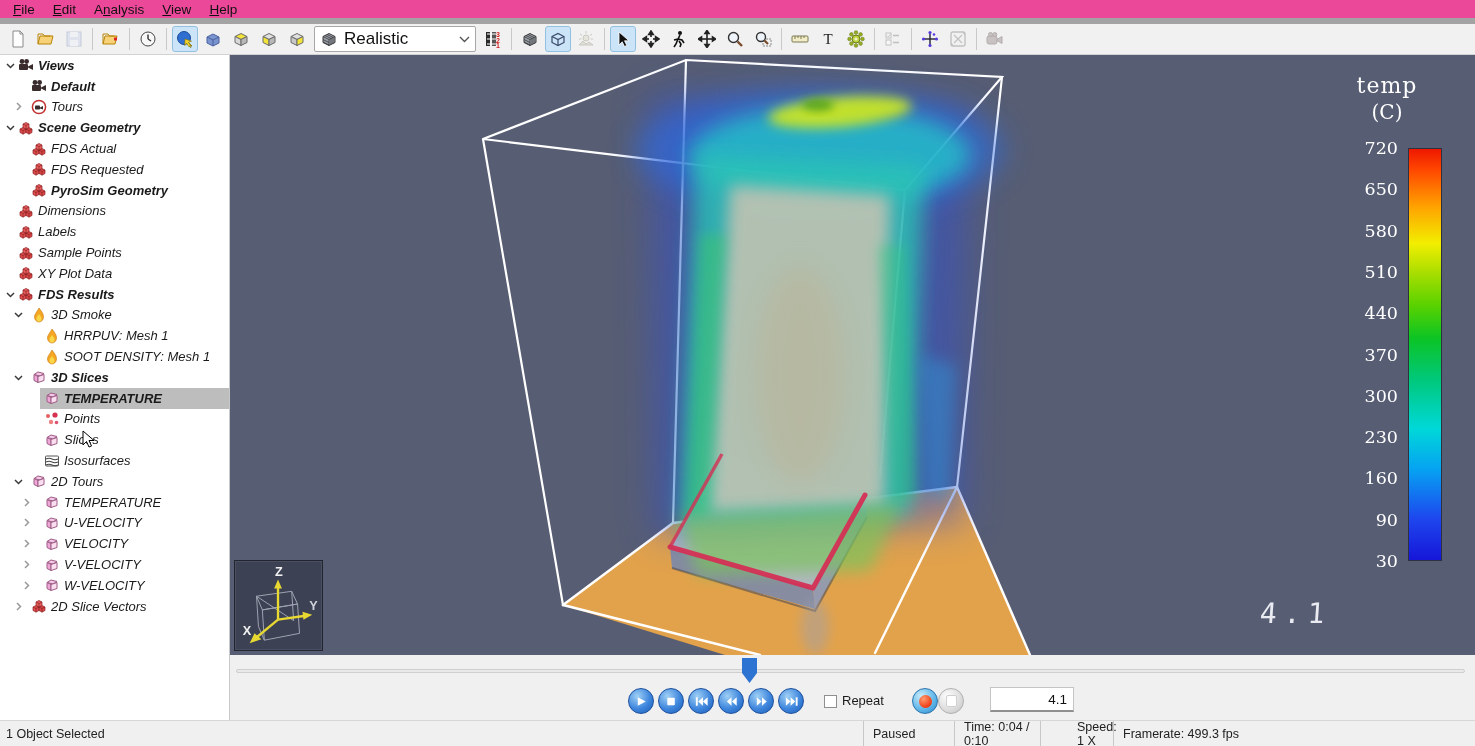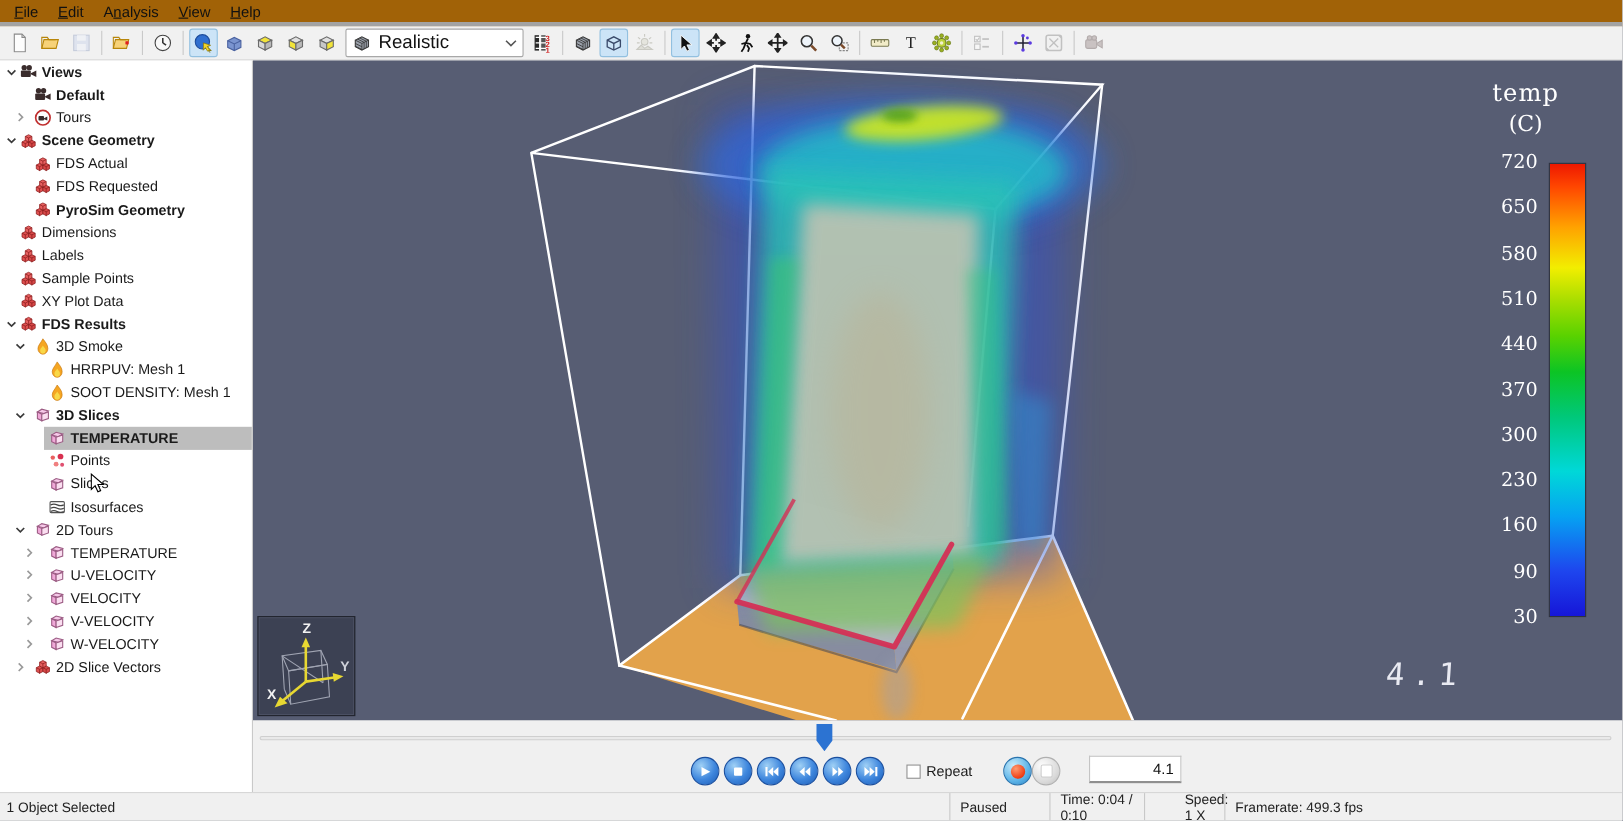--- a/index.html
+++ b/index.html
@@ -3,22 +3,22 @@
 <meta charset="utf-8">
 <style>
   * { margin:0; padding:0; box-sizing:border-box; }
   html,body { background:#d8d8d8; }
   #app {
     position:relative; width:1475px; height:746px; overflow:hidden;
     font-family:"Liberation Sans", sans-serif; font-size:13px; color:#1a1a1a;
     background:#f0f0f0; user-select:none;
   }
   
-  #menubar { position:absolute; left:0; top:0; right:0; height:24px; background:#a16207;
-             border-bottom:4px solid #a3a3a3; display:flex; align-items:center; padding-left:4px; }
+  #menubar { position:absolute; left:0; top:0; right:0; height:24px; background:#ec4899;
+             border-bottom:6px solid #a3a3a3; display:flex; align-items:center; padding-left:4px; }
   .menu-item { padding:3px 9px; font-size:13.5px; color:#111; cursor:default; }
   .menu-item u { text-decoration:underline; }
   
   #toolbar { position:absolute; left:0; top:24px; right:0; height:31px; background:#f1f1f1;
              border-bottom:1px solid #d2d2d2; display:flex; align-items:center; padding-left:4px; }
   .tb-btn { width:26px; height:26px; margin:0 1px; border-radius:3px; display:flex;
             align-items:center; justify-content:center; border:1px solid transparent; }
   .tb-btn.active { background:#cce4f7; border-color:#92c0e0; }
   .tb-btn.disabled { opacity:.45; }
   .tb-sep { width:7px; height:22px; margin:0 1px; position:relative; }
@@ -27,21 +27,21 @@
                   border-radius:2px; display:flex; align-items:center; padding:0 5px; gap:6px; }
   #realistic-dd .dd-label { flex:1; font-size:17px; color:#111; }
   
   #tree-panel { position:absolute; left:0; top:55px; width:230px; bottom:26px; background:#fff;
                 border-right:1px solid #c9c9c9; overflow:hidden; }
   .tree-row { position:relative; height:20.8px; display:flex; align-items:center; font-size:13px;
               white-space:nowrap; }
   .tree-row .hl { position:absolute; top:0; bottom:0; right:0; background:#bdbdbd; z-index:0; }
   .tree-arrow { position:absolute; width:14px; height:14px; z-index:1; display:flex; align-items:center; justify-content:center; }
   .tree-ico { position:absolute; width:16px; height:16px; z-index:1; }
-  .tree-label { position:absolute; z-index:1; }
+  .tree-label { position:absolute; z-index:1;font-style:italic; }
   .b { font-weight:bold; }
   
   #viewport { position:absolute; left:230px; top:55px; width:1245px; height:600px; background:#575d73; overflow:hidden; }
   #scene { position:absolute; left:0; top:0; }
   #legend { position:absolute; right:28px; top:18px; width:120px; text-align:center; color:#fff;
             font-family:"DejaVu Serif", serif; }
   #legend .lg-title { font-size:22px; letter-spacing:1px; }
   #legend .lg-units { font-size:20px; margin-top:2px; }
   #legend-bar { position:absolute; left:1178px; top:93px; width:34px; height:413px; border:1px solid #2e3240;
     background:linear-gradient(to top,#1616d8 0%,#1e46ee 10%,#06a2f2 22%,#00d8d8 32%,#00c87a 44%,

